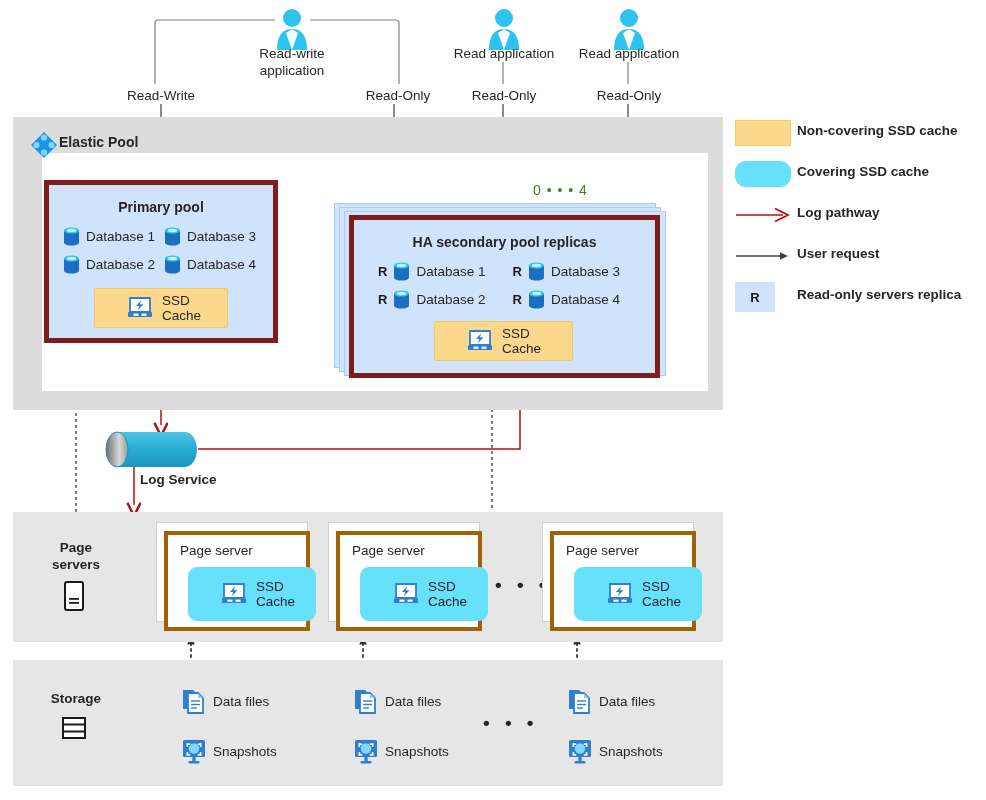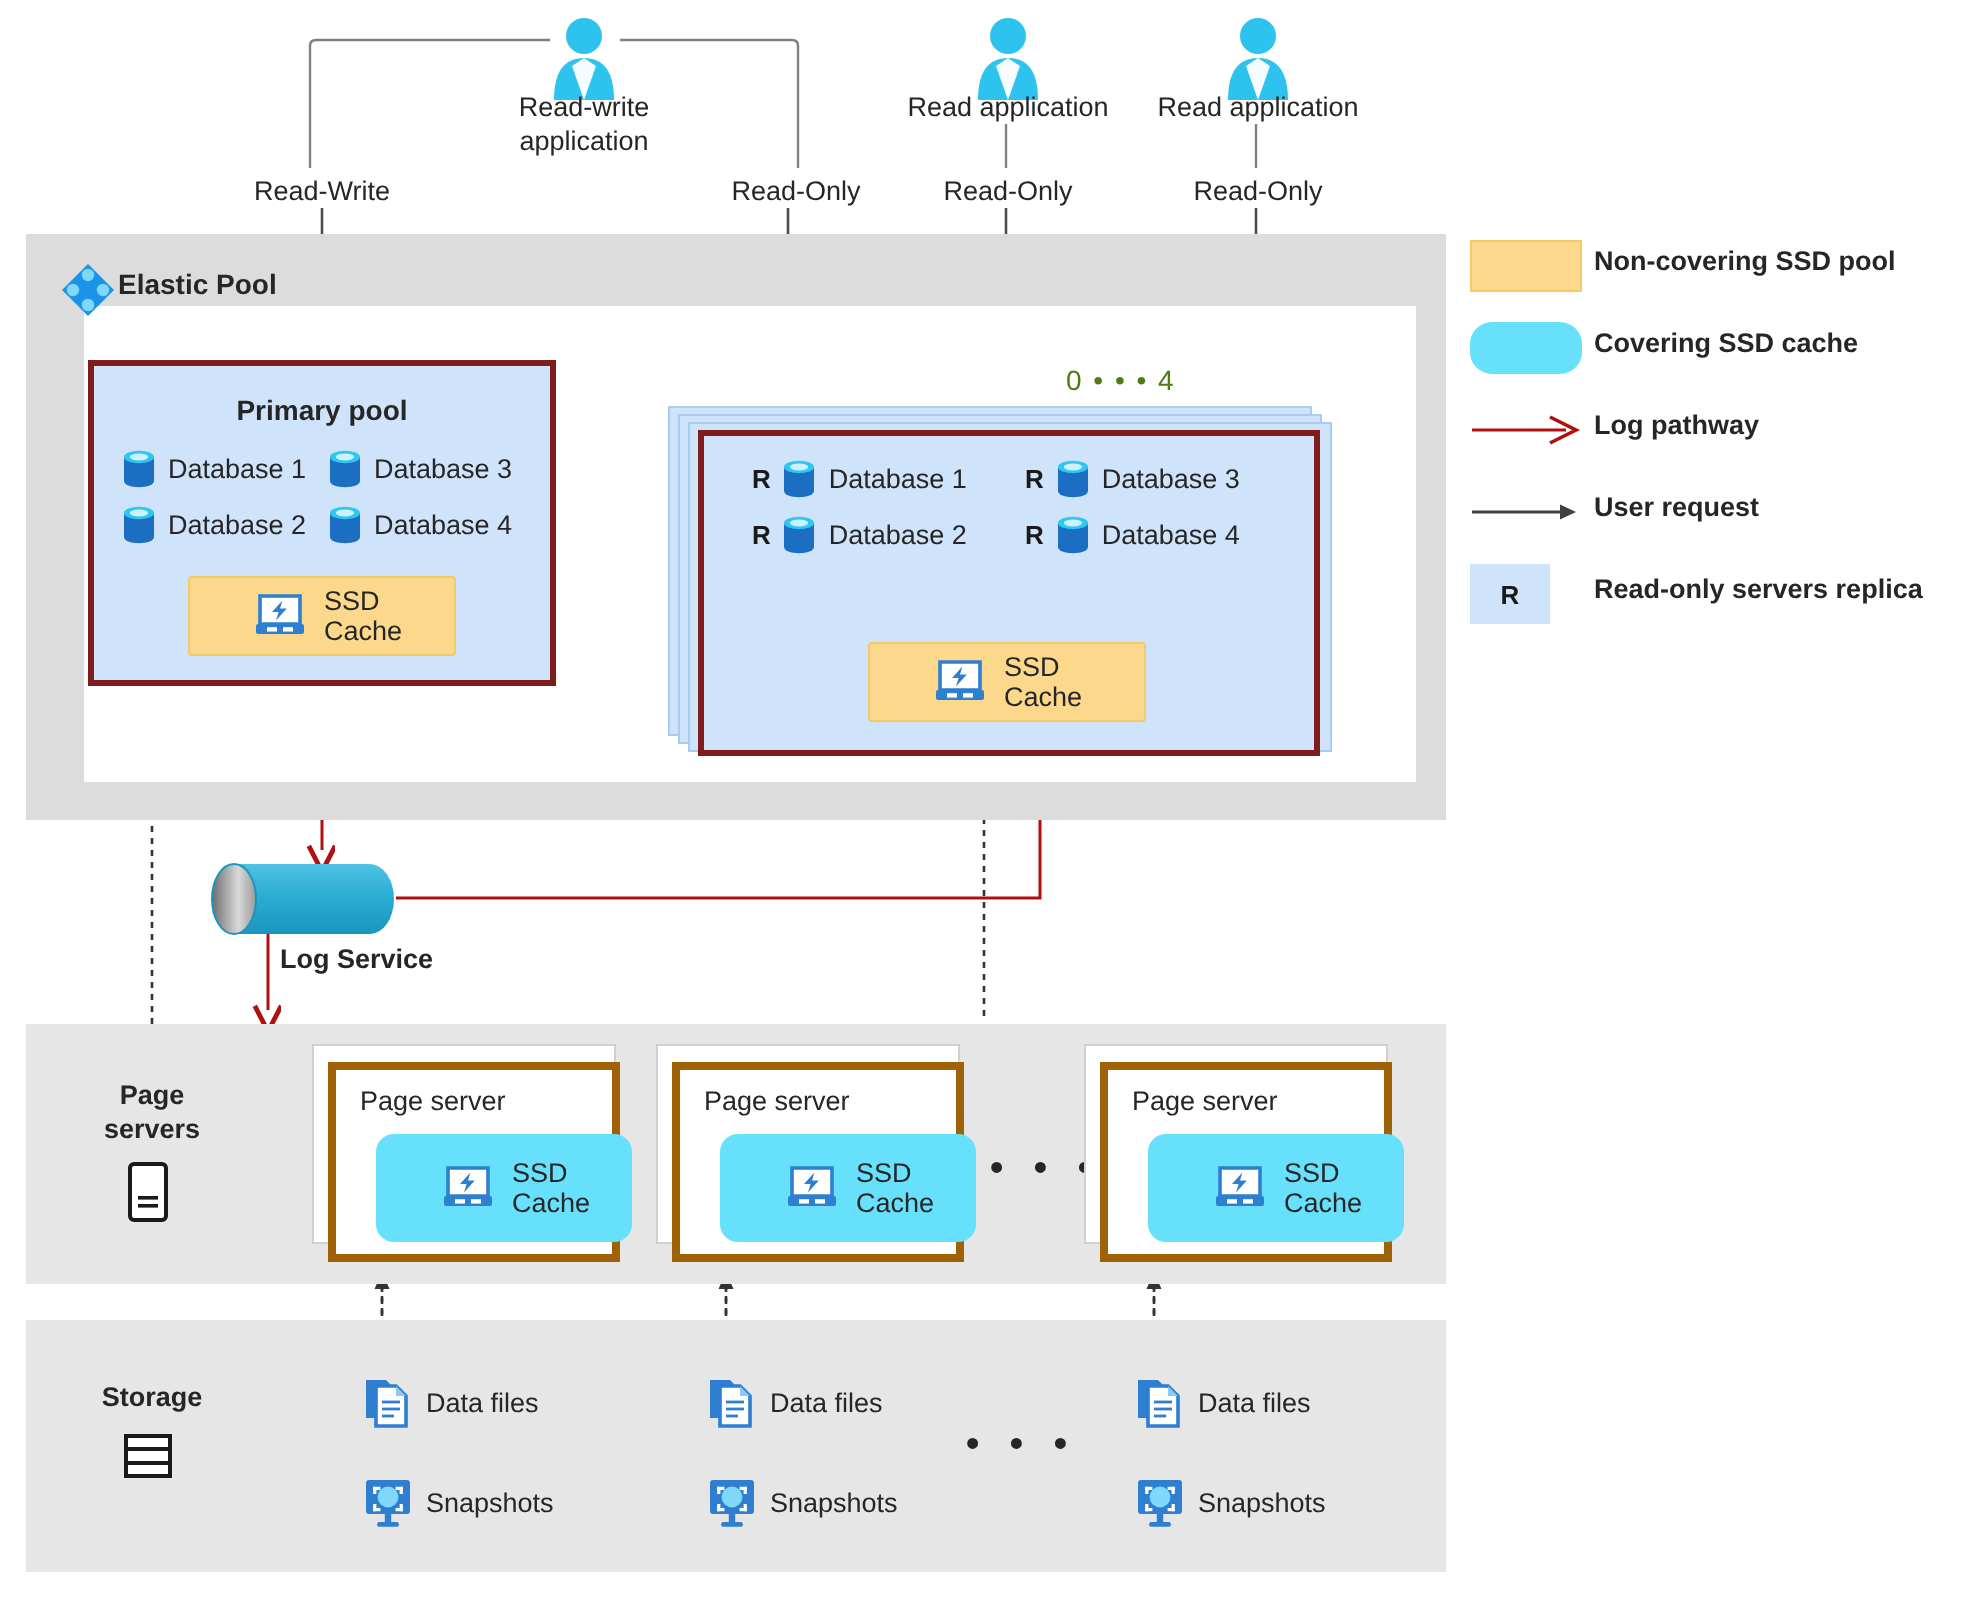--- a/index.html
+++ b/index.html
@@ -43,21 +43,21 @@
     background: #ffffff;
   }
   #elastic-pool-title {
     left: 59px; top: 134px;
     font-size: 14px; font-weight: bold; color: #262626;
   }
   #elastic-pool-icon { left: 30px; top: 131px; width: 28px; height: 28px; }
 
   .pool-box {
     background: #cfe4fa;
-    border: 3px solid #7f1d1d;
+    border: 5px solid #7f1d1d;
   }
   #primary-pool { left: 44px; top: 180px; width: 234px; height: 163px; }
   .pool-title {
     text-align: center; font-weight: bold; font-size: 14px;
     color: #262626; margin-top: 14px;
   }
 
   .db-grid {
     margin-top: 12px; padding: 0 14px;
     display: grid; grid-template-columns: 1fr 1fr;
@@ -293,20 +293,21 @@
     <span>SSD Cache</span>
   </div>
 
   <div class="abs stack-sheet" id="rep-s1"></div>
   <div class="abs stack-sheet" id="rep-s2"></div>
   <div class="abs stack-sheet" id="rep-s3"></div>
 
   <div class="abs" id="replica-count">0 • • • 4</div>
 
   <div class="abs pool-box" id="rep-main">
+    <div class="pool-title">HA secondary pool replicas</div>
     <div class="db-grid" style="padding:0 24px;column-gap:16px;">
       <div class="db-item">
         <span class="rlab">R</span>
         <svg width="17" height="19" viewBox="0 0 17 19">
           <path d="M1 3.5 L1 15.5 C1 17.4 4.4 18.6 8.5 18.6 C12.6 18.6 16 17.4 16 15.5 L16 3.5 Z" fill="#1b6ec2"></path>
           <ellipse cx="8.5" cy="3.5" rx="7.5" ry="3.1" fill="#2fc6f0"></ellipse>
           <ellipse cx="8.5" cy="3.5" rx="4.6" ry="1.7" fill="#cdf2fc"></ellipse>
         </svg>
         <span>Database 1</span>
       </div>
@@ -521,21 +522,21 @@
     </svg>
     <span>Snapshots</span>
   </div>
 
   <div class="abs" id="legend">
 
     <div class="legend-row">
       <div class="legend-sym">
         <div class="sw sw-noncov"></div>
       </div>
-      <div class="legend-label">Non-covering SSD pool</div>
+      <div class="legend-label">Non-covering SSD cache</div>
     </div>
 
     <div class="legend-row">
       <div class="legend-sym">
         <div class="sw sw-cov"></div>
       </div>
       <div class="legend-label">Covering SSD cache</div>
     </div>
 
 

